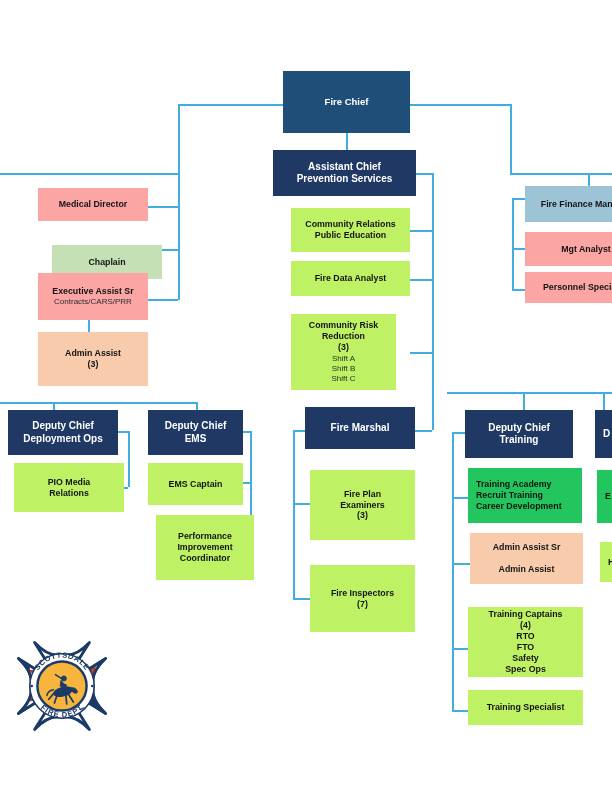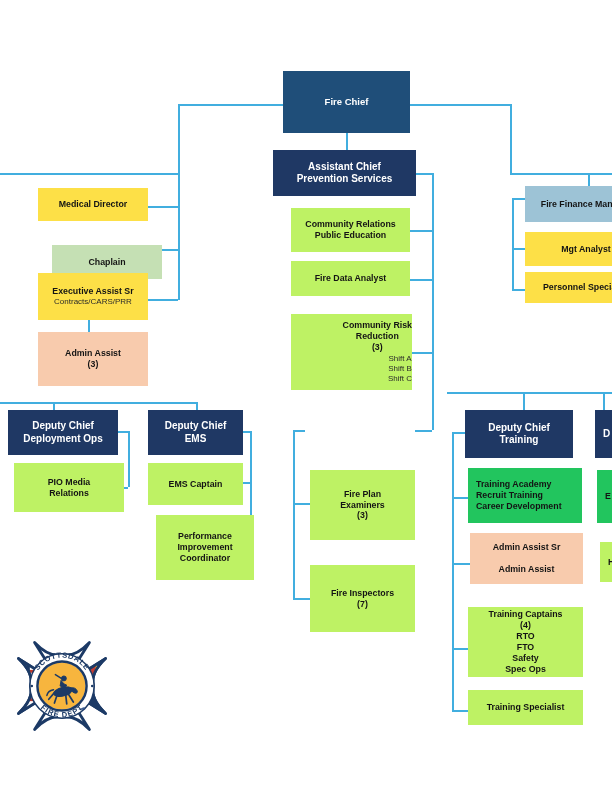--- a/index.html
+++ b/index.html
@@ -12,21 +12,21 @@
     position:absolute;display:flex;flex-direction:column;
     justify-content:center;align-items:center;text-align:center;
     box-sizing:border-box;line-height:1.25;
   }
   .box .t{white-space:pre-line;font-weight:bold;font-size:8.8px;color:#141414;}
   .box .s{white-space:pre-line;font-weight:normal;font-size:8px;color:#2b2b2b;margin-top:1px;}
   .navy  {background:#1F3864;}
   .navy2 {background:#1F4E79;}
   .navy .t,.navy2 .t{color:#ffffff;font-size:10px;}
   .navy2 .t{font-size:9.5px;}
-  .orange{background:#fde047;text-align:center;}
+  .orange{background:#fca5a5;text-align:center;}
   .peach {background:#F8CBAD;}
   .green {background:#C5E0B4;}
   .pale  {background:#bef264;}
   .blue  {background:#22c55e;}
   .steel {background:#9DC3D6;}
   .leftalign{align-items:flex-start;text-align:left;padding-left:8px;}
   .line{position:absolute;background:#41AEDF;}
   #logo{position:absolute;left:10px;top:630px;}
 </style>
 </head>
@@ -99,21 +99,21 @@
       <div class="t">Admin Assist
 (3)</div>
     </div>
     <div class="box pale" style="left: 291px; top: 208px; width: 119px; height: 44px;">
       <div class="t">Community Relations
 Public Education</div>
     </div>
     <div class="box pale" style="left: 291px; top: 261px; width: 119px; height: 35px;">
       <div class="t">Fire Data Analyst</div>
     </div>
-    <div class="box pale" style="left: 291px; top: 314px; width: 121px; height: 76px; align-items: flex-end;">
+    <div class="box pale" style="left: 291px; top: 314px; width: 105px; height: 76px;">
       <div class="t">Community Risk
 Reduction
 (3)</div>
       <div class="s">Shift A
 Shift B
 Shift C</div>
     </div>
     <div class="box steel" style="left: 525px; top: 186px; width: 122px; height: 36px;">
       <div class="t">Fire Finance Manager</div>
     </div>
@@ -135,20 +135,23 @@
       <div class="t">Deputy Chief
 EMS</div>
     </div>
     <div class="box pale" style="left: 148px; top: 463px; width: 95px; height: 42px;">
       <div class="t">EMS Captain</div>
     </div>
     <div class="box pale" style="left: 148px; top: 515px; width: 98px; height: 65px; margin-left: 8px;">
       <div class="t">Performance
 Improvement
 Coordinator</div>
+    </div>
+    <div class="box navy" style="left: 305px; top: 407px; width: 110px; height: 42px;">
+      <div class="t">Fire Marshal</div>
     </div>
     <div class="box pale" style="left: 310px; top: 470px; width: 105px; height: 70px;">
       <div class="t">Fire Plan
 Examiners
 (3)</div>
     </div>
     <div class="box pale" style="left: 310px; top: 565px; width: 105px; height: 67px;">
       <div class="t">Fire Inspectors
 (7)</div>
     </div>

